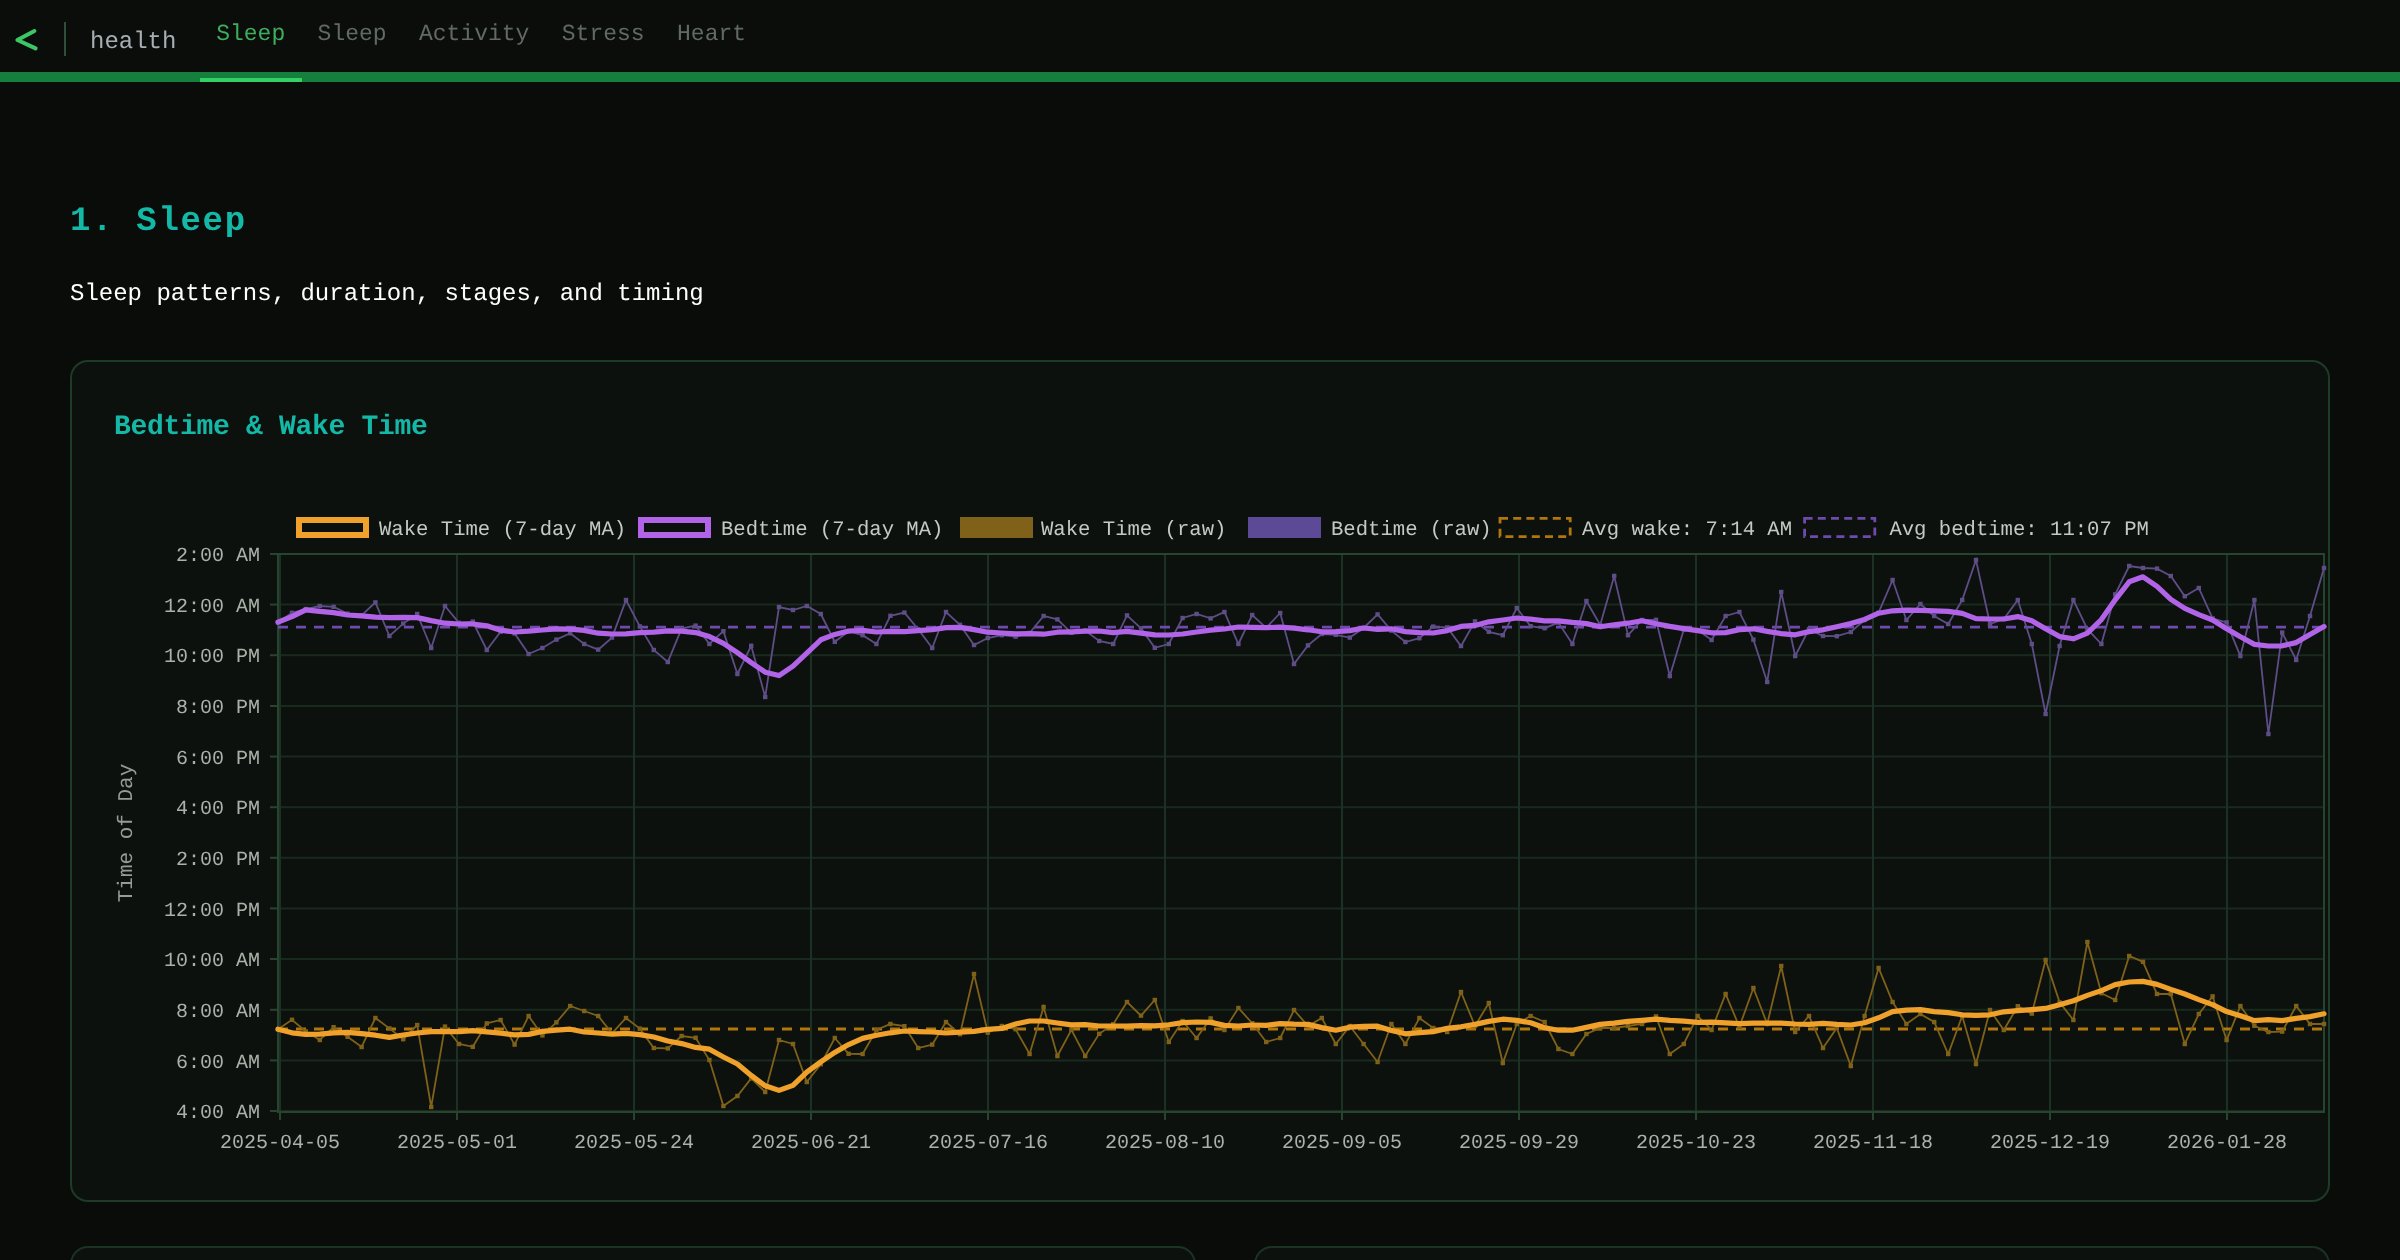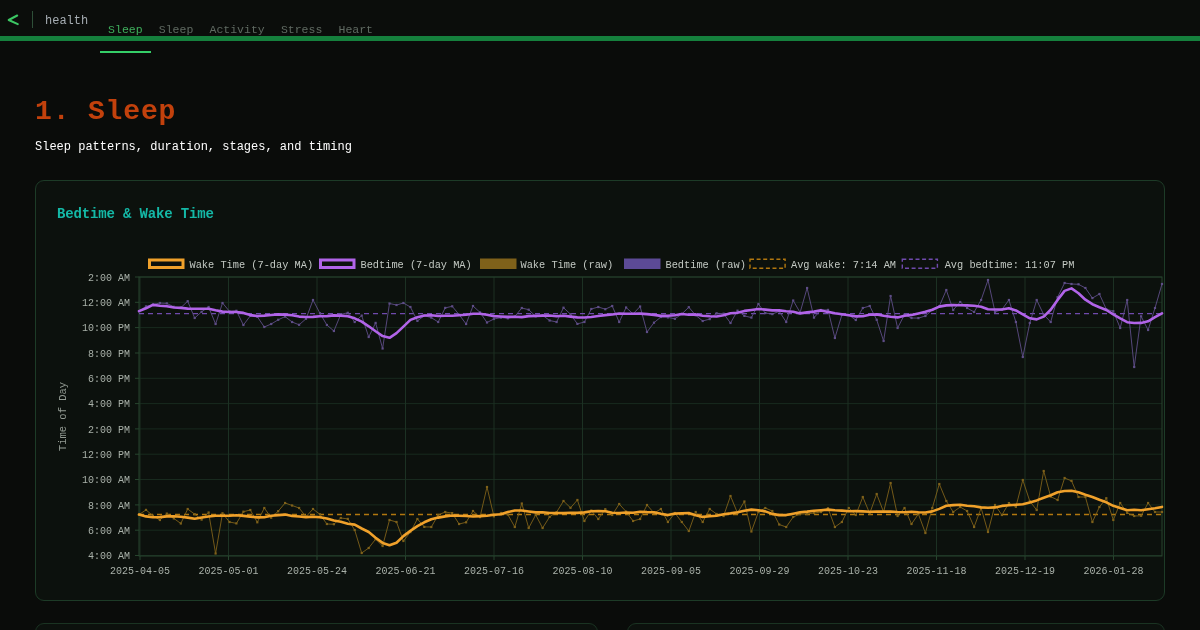--- a/index.html
+++ b/index.html
@@ -1,23 +1,23 @@
 <!DOCTYPE html>
 <html><head><meta charset="utf-8"><style>
 * { margin:0; padding:0; box-sizing:border-box; }
 html,body { width:1200px; height:630px; background:#0a0c0a; overflow:hidden; }
 body { font-family:"Liberation Mono", monospace; position:relative; }
 .nav { position:absolute; left:0; top:0; width:1200px; height:41px; background:#0b0d0b; border-bottom:5px solid #15803d; }
 .chev { position:absolute; }
 .vsep { position:absolute; left:32px; top:11px; width:1px; height:17px; background:#2e4f38; }
 .brand { position:absolute; left:45px; top:14px; font-size:12px; color:#a6adb3; }
-.tabs { position:absolute; left:100px; top:12px; height:41px; display:flex;text-align:center; }
+.tabs { position:absolute; left:100px; top:0; height:41px; display:flex;text-align:center; }
 .tab { font-size:11.5px; color:#606a62; padding:0 8.1px; height:41px; line-height:36px; }
 .tab.act { color:#3fae5c; border-bottom:2px solid #35cf68; }
-h1 { position:absolute; left:35px; top:100.7px; font-size:28px; line-height:22.5px; font-weight:bold; color:#c2410c; letter-spacing:0.85px; }
+h1 { position:absolute; left:35px; top:100.7px; font-size:17px; line-height:22.5px; font-weight:bold; color:#14b8a6; letter-spacing:0.85px; }
 .sub { position:absolute; left:35px; top:141.3px; font-size:12px; line-height:12px; color:#ffffff; }
 .card { position:absolute; left:35px; top:180px; width:1130px; height:421px; background:#0c110d; border:1px solid #1d3b27; border-radius:9px; }
 .ctitle { position:absolute; left:57px; top:207px; font-size:14px; line-height:14px; font-weight:bold; color:#14b8a6; letter-spacing:-0.15px; }
 .card2 { position:absolute; top:623px; height:60px; background:#0c110d; border:1px solid #1a3322; border-radius:9px; }
 </style></head>
 <body>
 <div class="nav">
 <svg class="chev" style="left:0;top:10px" width="24" height="20" viewBox="0 0 24 20">
       <polyline points="17.2,5.5 8.7,10 17.8,14.2" fill="none" stroke="#3cc764" stroke-width="2" stroke-linecap="round" stroke-linejoin="round"></polyline>
     </svg>

